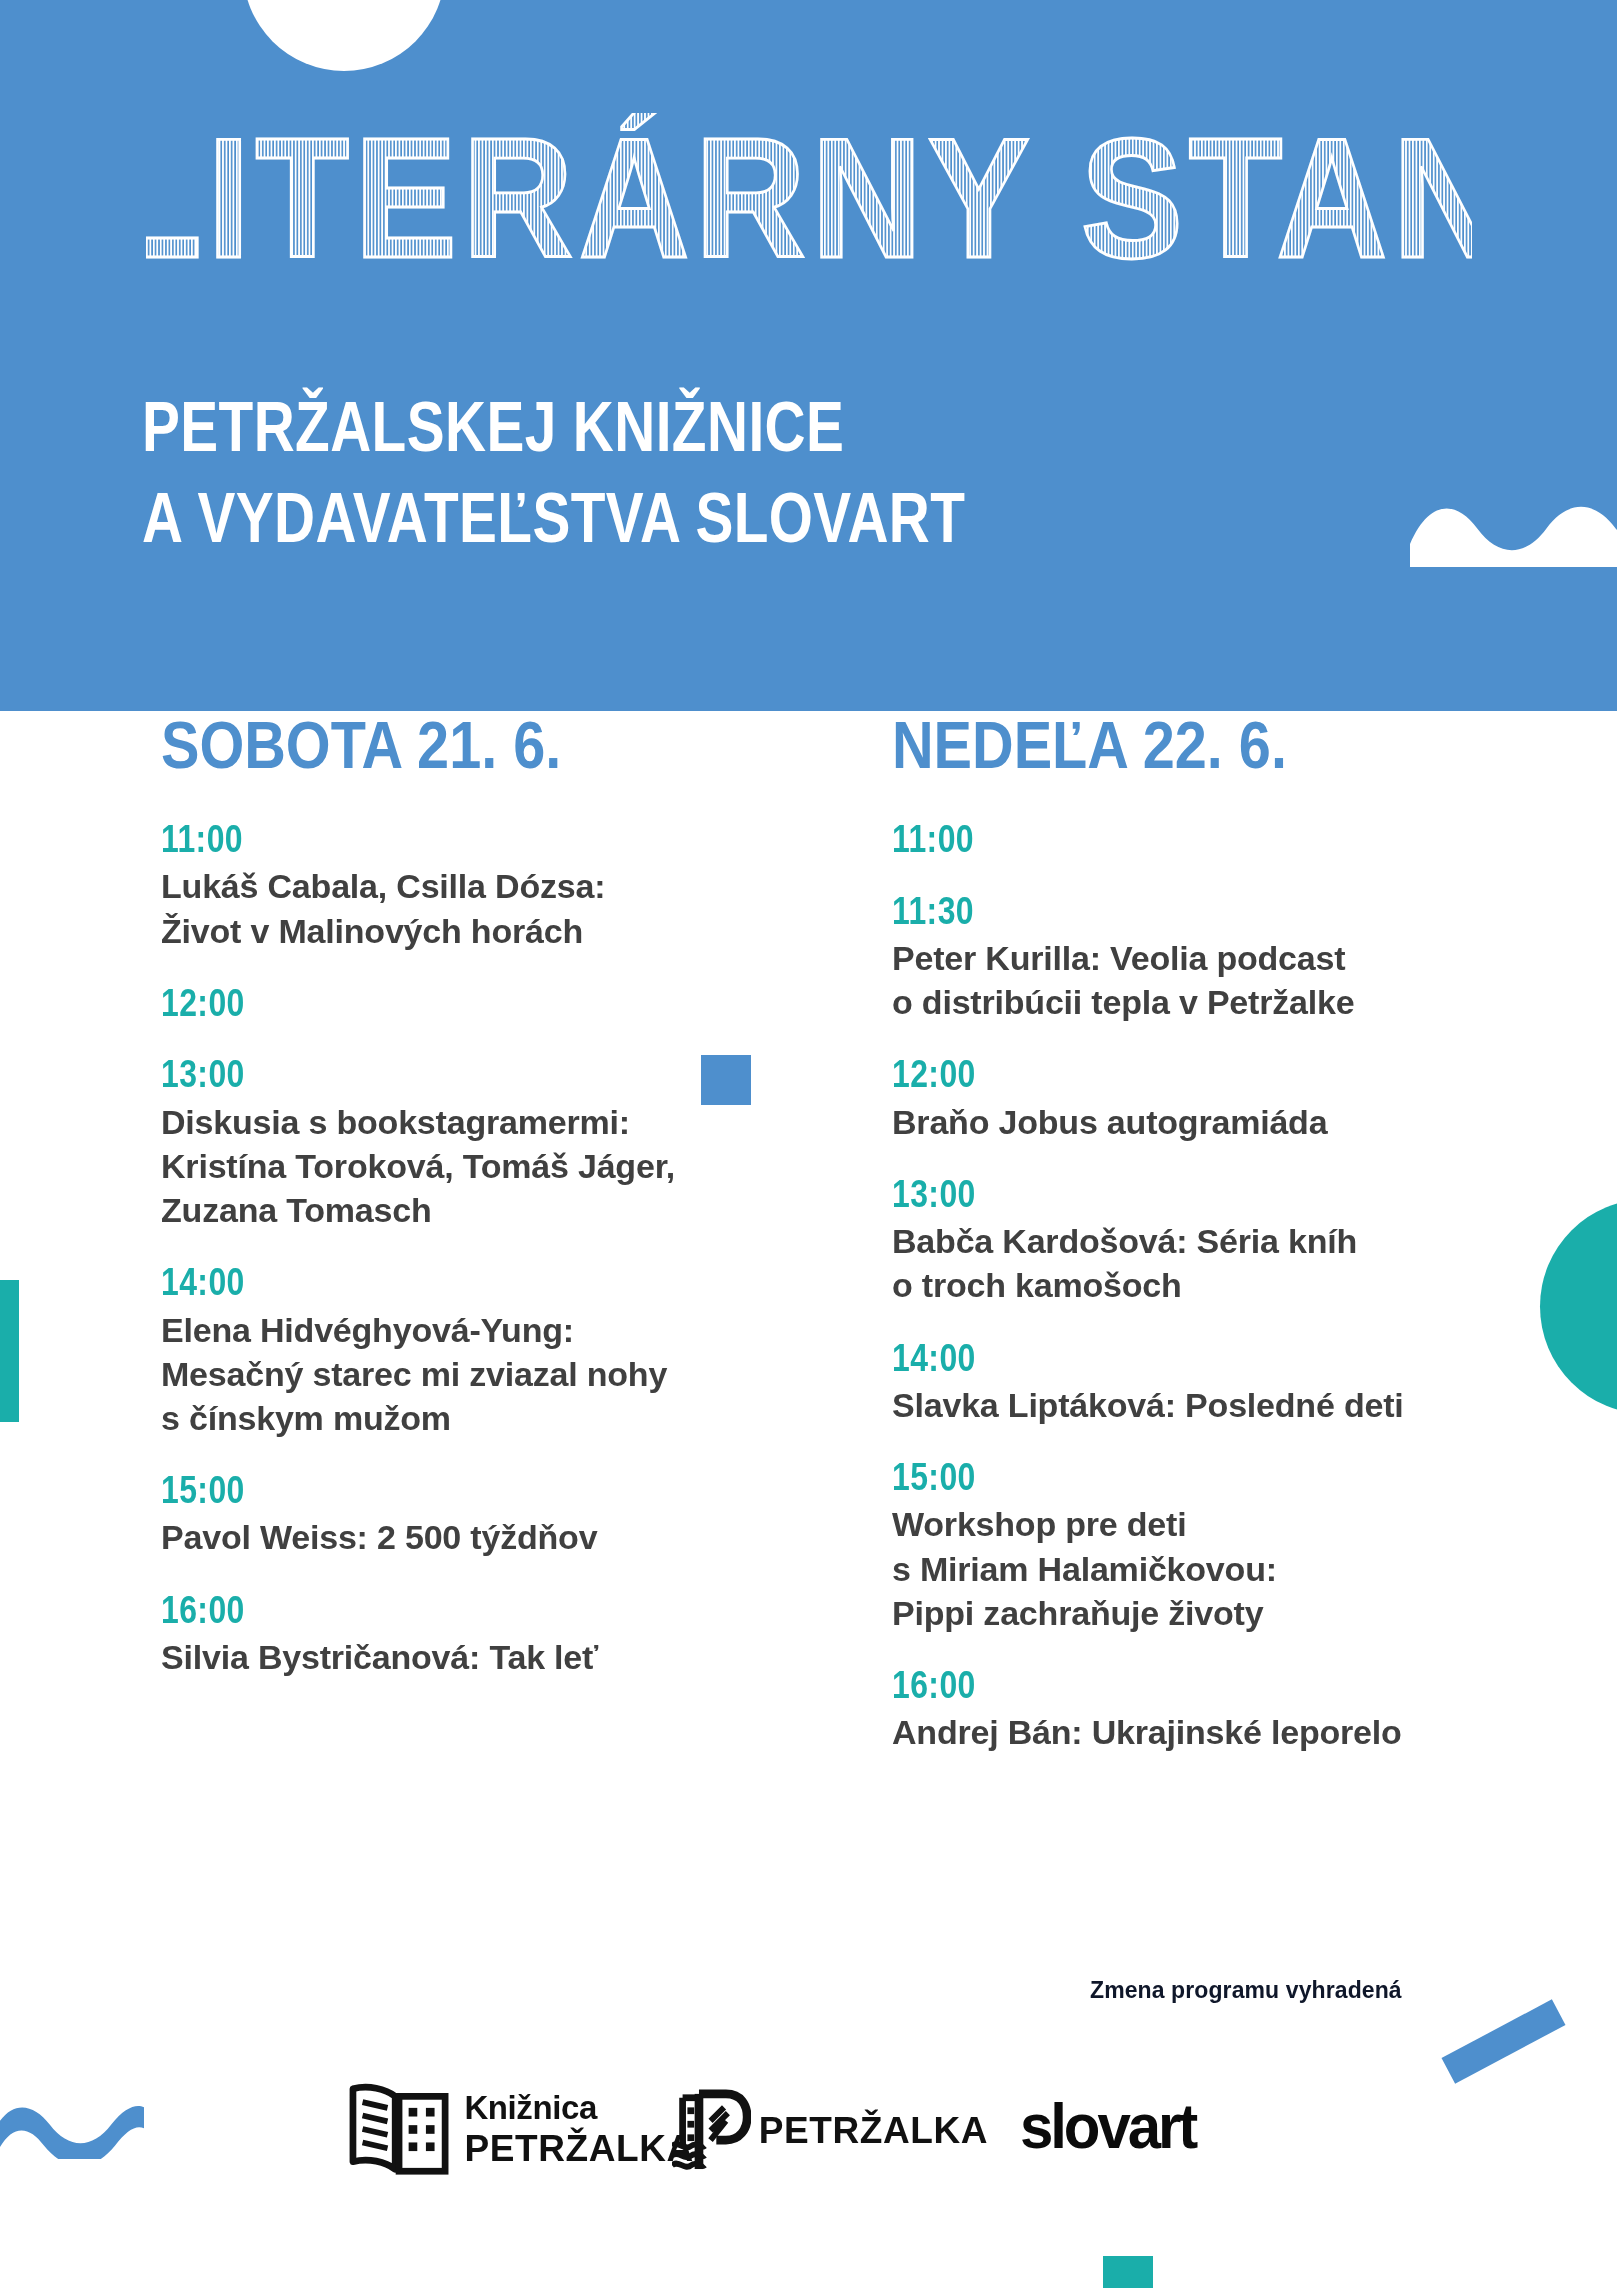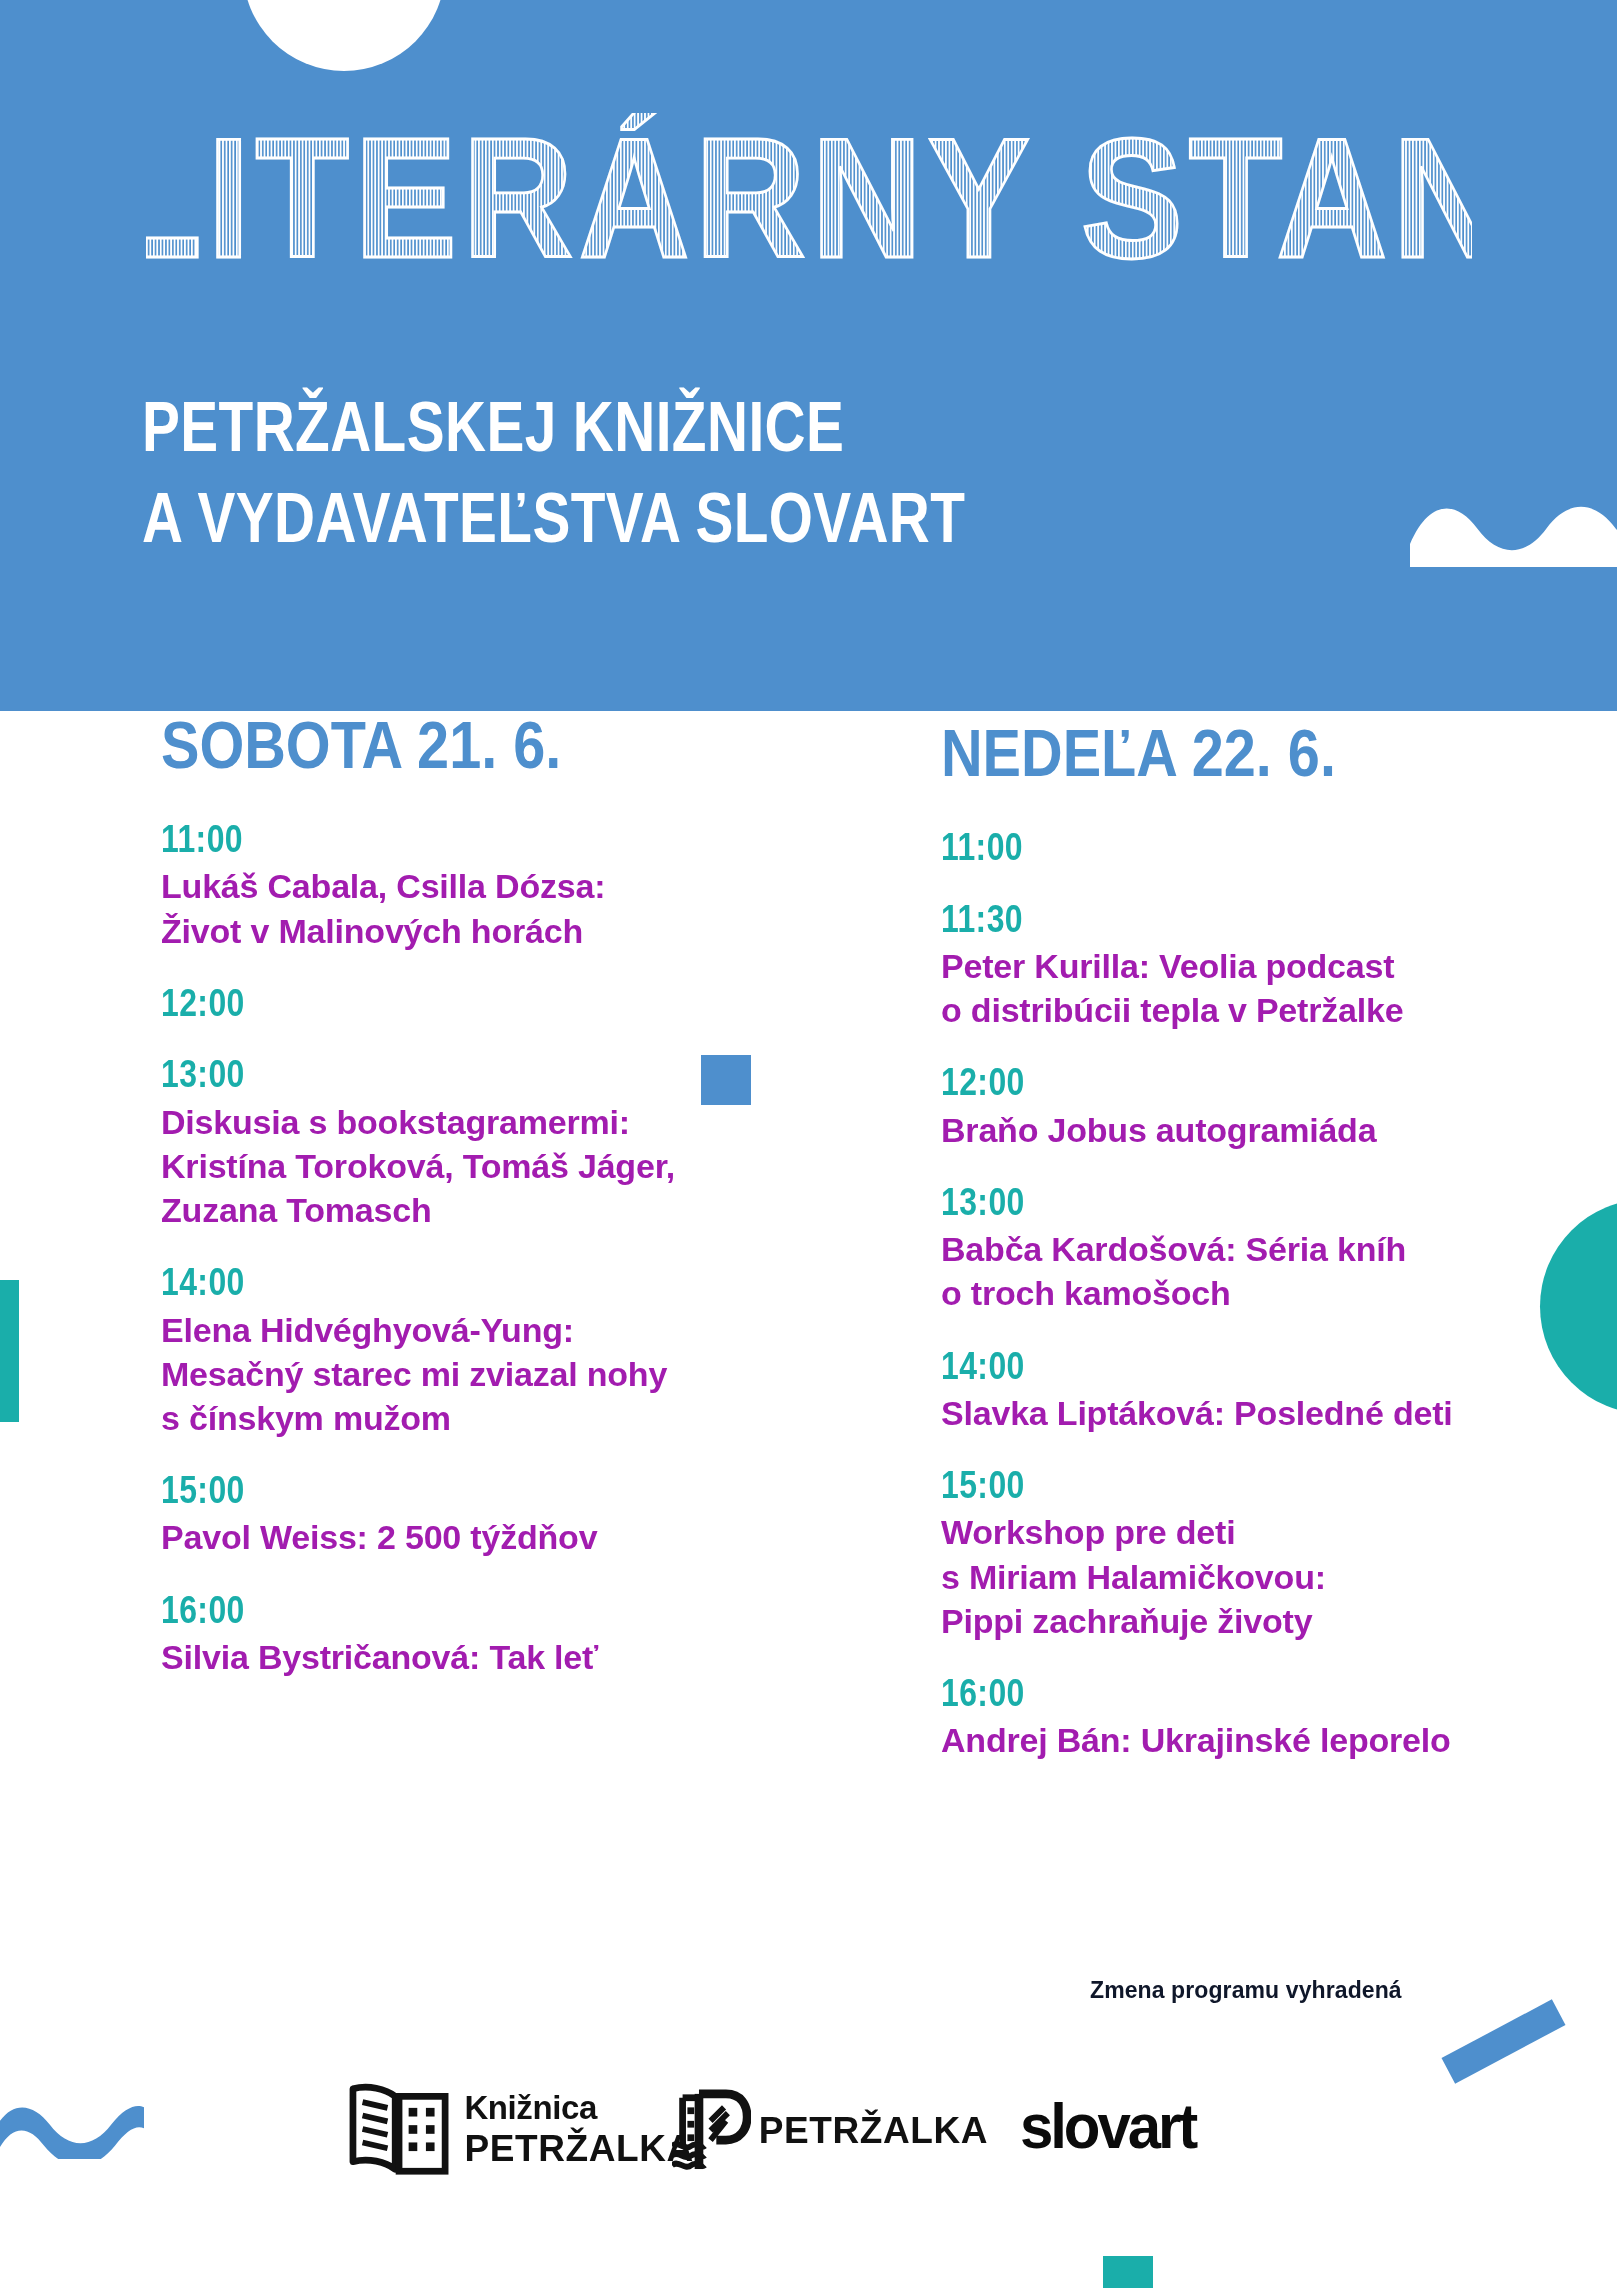--- a/index.html
+++ b/index.html
@@ -78,21 +78,21 @@
     left: 0;
     top: 711px;
     width: 1560px;
     height: 1345px;
   }
   .col {
     position: absolute;
     top: 0;
   }
   .col-left  { left: 161px;  width: 596px; }
-  .col-right { left: 941px;  width: 624px; margin-top: 8px; }
+  .col-right { left: 892px;  width: 624px; }
 
   .day-title {
     color: #4e8fcd;
     font-family: "Liberation Sans Narrow", "Liberation Sans", sans-serif;
     font-weight: 700;
     font-size: 67px;
     line-height: 1;
     letter-spacing: 0px;
     margin: 0 0 40px 0;
     transform: scaleX(0.86);
@@ -106,21 +106,21 @@
     font-family: "Liberation Sans Narrow", "Liberation Sans", sans-serif;
     font-weight: 700;
     font-size: 38px;
     line-height: 1.12;
     letter-spacing: 0.5px;
     transform: scaleX(0.84);
     transform-origin: left center;
     margin-bottom: 3.8px;
   }
   .slot-desc {
-    color: #a21caf;
+    color: #404040;
     font-family: "Liberation Sans", sans-serif;
     font-weight: 700;
     font-size: 34px;
     line-height: 1.30;
     letter-spacing: -0.2px;
     white-space: pre-line;
   }
 
   
   .sq-blue-mid {

